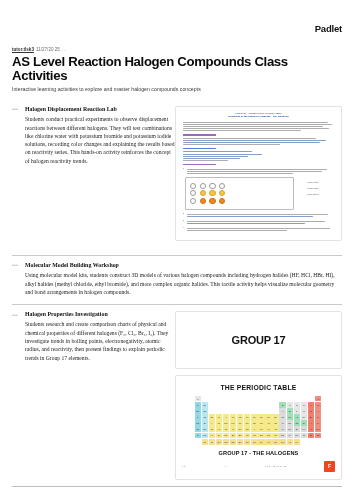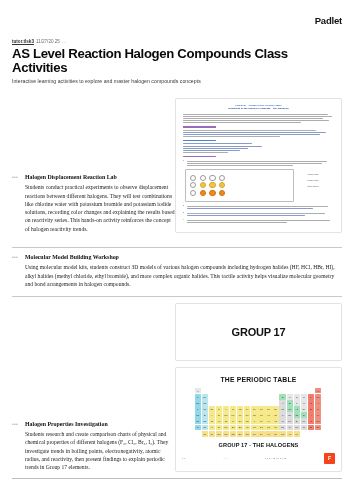--- a/index.html
+++ b/index.html
@@ -1,21 +1,21 @@
 <!DOCTYPE html>
 <html><head>
 <meta charset="utf-8">
 <style>
   html,body{margin:0;padding:0;}
   body{
     width:354px;height:500px;overflow:hidden;background:#ffffff;
     font-family:"Liberation Serif",serif;color:#111;
     -webkit-font-smoothing:antialiased;
   }
-  .page{position:relative;width:354px;height:500px;box-sizing:border-box;padding:8px 12px;}
+  .page{position:relative;width:354px;height:500px;box-sizing:border-box;padding:16px 12px;}
 
   
   .topbar{position:relative;height:32px;}
   .brand{
     position:absolute;right:0;top:7px;
     font-family:"Liberation Sans",sans-serif;
     font-weight:bold;font-size:9.5px;letter-spacing:-0.2px;color:#111;
   }
 
   
@@ -34,21 +34,21 @@
     font-size:13.2px;line-height:1.12;font-weight:bold;
     letter-spacing:-0.35px;color:#0a0a0a;
   }
   .subtitle{
     font-family:"Liberation Sans",sans-serif;
     font-size:5.2px;color:#3a3a3a;letter-spacing:0.02px;line-height:1.2;
     margin-bottom:10px;
   }
 
   
-  .post{position:relative;display:flex;padding-top:4px;align-items:flex-end;}
+  .post{position:relative;display:flex;padding-top:4px;}
   .post-left{width:163px;flex:0 0 163px;position:relative;padding-left:13px;box-sizing:border-box;}
   .handle{
     position:absolute;left:0;top:1.5px;
     font-family:"Liberation Sans",sans-serif;
     font-size:5px;color:#b0b0b0;letter-spacing:0.3px;line-height:1;
   }
   .post-title{
     font-family:"Liberation Serif",serif;
     font-weight:bold;font-size:5.9px;line-height:1.25;color:#111;
     margin-bottom:2px;

